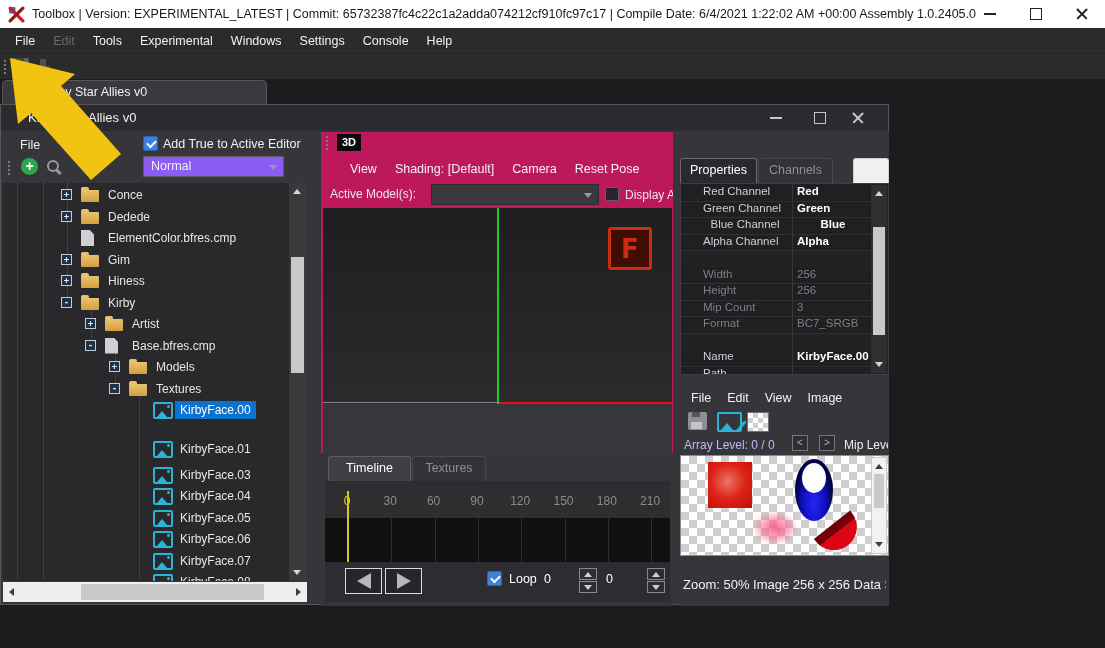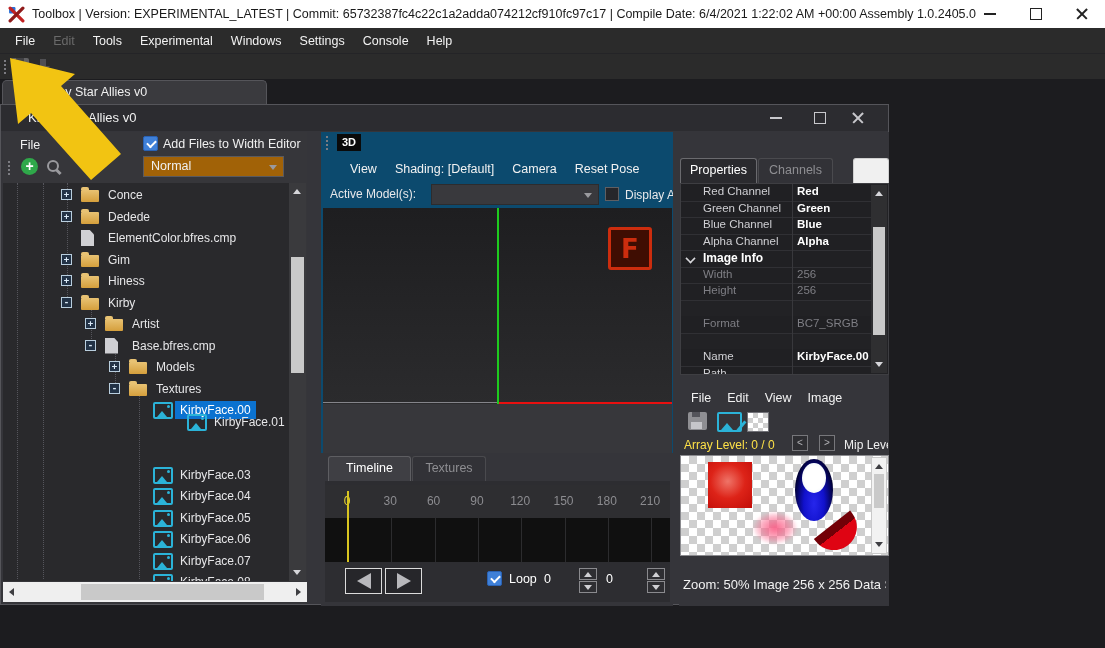--- a/index.html
+++ b/index.html
@@ -44,21 +44,21 @@
   .icon-checker,.checker{background-color:#fff;background-image:linear-gradient(45deg,#cfcfcf 25%,transparent 25%,transparent 75%,#cfcfcf 75%),linear-gradient(45deg,#cfcfcf 25%,transparent 25%,transparent 75%,#cfcfcf 75%);}
   .icon-checker{position:absolute;width:20px;height:18px;border:1px solid #707076;background-size:10px 10px;background-position:0 0,5px 5px;}
   .checker{background-size:16px 16px;background-position:0 0,8px 8px;}
   .icon-imgedit{position:absolute;width:21px;height:16px;border:2px solid #2bb3d8;border-radius:2px;}
   .icon-imgedit::before{content:"";position:absolute;left:2px;bottom:0;border-left:6px solid transparent;border-right:6px solid transparent;border-bottom:7px solid #2bb3d8;}
   .icon-imgedit::after{content:"";position:absolute;right:-3px;bottom:-2px;width:3px;height:12px;background:#2bb3d8;transform:rotate(40deg);}
   
   .cb{position:absolute;width:15px;height:15px;border-radius:2px;background:#3f80d8;border:1px solid #2a62b4;box-sizing:border-box;}
   .cb::after{content:"";position:absolute;left:3px;top:3px;width:7px;height:4px;border-left:2px solid #fff;border-bottom:2px solid #fff;transform:rotate(-45deg);}
   .cb-off{position:absolute;width:14px;height:14px;background:#26262a;border:1px solid #5f5f63;box-sizing:border-box;}
-  .combo{position:absolute;background:#a16207;border:1px solid #5a5a5e;box-sizing:border-box;color:#f0f0f0;font-size:12.5px;line-height:19px;padding-left:7px;}
+  .combo{position:absolute;background:#8b5cf6;border:1px solid #5a5a5e;box-sizing:border-box;color:#f0f0f0;font-size:12.5px;line-height:19px;padding-left:7px;}
   .combo::after{content:"";position:absolute;right:6px;top:8px;border-left:4px solid transparent;border-right:4px solid transparent;border-top:5px solid #9a9a9e;}
   .spin{position:absolute;width:18px;height:25px;}
   .spin>div{position:relative;width:18px;height:12px;background:#2e2e32;border:1px solid #8a8a8e;box-sizing:border-box;margin-bottom:1px;}
   .spin>div::after{content:"";position:absolute;left:4px;}
   .spin .up::after{top:3px;border-left:4px solid transparent;border-right:4px solid transparent;border-bottom:5px solid #cfcfd3;}
   .spin .dn::after{top:3px;border-left:4px solid transparent;border-right:4px solid transparent;border-top:5px solid #cfcfd3;}
   
   #mdi{position:absolute;left:0;top:79px;width:1105px;height:569px;background:#1c1c1f;}
   #doc-tab{position:absolute;left:2px;top:1px;width:265px;height:24px;background:#3a3a3e;border:1px solid #55555a;border-bottom:none;border-radius:5px 5px 0 0;box-sizing:border-box;line-height:22px;padding-left:40px;font-size:12.5px;color:#f0f0f0;}
   #child{position:absolute;left:0;top:25px;width:889px;height:501px;background:#35353a;border:1px solid #55555a;box-sizing:border-box;}
@@ -86,21 +86,21 @@
   .sb-thumb-d{position:absolute;background:#c9c9c9;}
   .arr{position:absolute;width:0;height:0;}
   .arr.up-l{border-left:4px solid transparent;border-right:4px solid transparent;border-bottom:5px solid #d6d6da;}
   .arr.dn-l{border-left:4px solid transparent;border-right:4px solid transparent;border-top:5px solid #d6d6da;}
   .arr.up-k{border-left:4px solid transparent;border-right:4px solid transparent;border-bottom:5px solid #3e3e42;}
   .arr.dn-k{border-left:4px solid transparent;border-right:4px solid transparent;border-top:5px solid #3e3e42;}
   .arr.lf-k{border-top:4px solid transparent;border-bottom:4px solid transparent;border-right:5px solid #3e3e42;}
   .arr.rt-k{border-top:4px solid transparent;border-bottom:4px solid transparent;border-left:5px solid #3e3e42;}
   #splitter{position:absolute;left:306px;top:27px;width:14px;height:472px;background:#35353a;}
   
-  #vp{position:absolute;left:320px;top:27px;width:352px;height:321px;background:#0c4a6e;}
+  #vp{position:absolute;left:320px;top:27px;width:352px;height:321px;background:#be185d;}
   #vp-3d{position:absolute;left:16px;top:2px;width:24px;height:17px;background:#0a0a0a;color:#fff;font-weight:bold;font-size:11px;text-align:center;line-height:17px;}
   #vp-menu{position:absolute;left:20px;top:26px;height:22px;display:flex;align-items:center;}
   #vp-menu .menu-item{line-height:22px;}
   #vp-model-label{position:absolute;left:9px;top:55px;font-size:12px;color:#e8e8ea;}
   #vp-display{position:absolute;left:304px;top:56px;width:48px;overflow:hidden;white-space:nowrap;font-size:12px;}
   #vp-canvas{position:absolute;left:2px;top:76px;width:349px;height:196px;background:linear-gradient(180deg,#1e1e20,#2b2b2d);overflow:hidden;}
   #vp-ground{position:absolute;left:2px;top:272px;width:349px;height:49px;background:#37373b;}
   #axis-y{position:absolute;left:174px;top:0;width:2px;height:196px;background:#1ecb1e;}
   #horizon-l{position:absolute;left:0;top:194px;width:174px;height:1px;background:#84848a;}
   #horizon-r{position:absolute;left:176px;top:194px;width:173px;height:2px;background:#e81010;}
@@ -128,21 +128,21 @@
   .prow{position:absolute;left:0;width:190px;height:16.5px;border-bottom:1px solid #303034;background:#202023;}
   .plabel{position:absolute;left:22px;top:1px;width:84px;overflow:hidden;white-space:nowrap;font-size:11.5px;color:#cfcfd3;}
   .pvalue{position:absolute;left:116px;top:1px;width:72px;overflow:hidden;white-space:nowrap;font-size:11.5px;color:#cfcfd3;}
   .prow.readonly .plabel,.prow.readonly .pvalue{color:#7e7e84;}
   .prow.editable .pvalue{font-weight:bold;color:#fff;}
   .prow.category .plabel{font-weight:bold;color:#fff;font-size:12px;}
   .chev{position:absolute;left:5px;top:4px;width:7px;height:7px;border-right:2px solid #d8d8dc;border-bottom:2px solid #d8d8dc;transform:rotate(45deg) scale(.8);}
   #grid-sep{position:absolute;left:111px;top:0;width:1px;height:190px;background:#38383c;}
   #img-menu{position:absolute;left:4px;top:255px;height:22px;display:flex;align-items:center;}
   #img-menu .menu-item{padding:0 8px;line-height:22px;}
-  #rp-array{position:absolute;left:5px;top:306px;font-size:12px;color:#fde047;white-space:nowrap;}
+  #rp-array{position:absolute;left:5px;top:306px;font-size:12px;color:#c4b5fd;white-space:nowrap;}
   .navbtn{position:absolute;width:16px;height:16px;background:#2e2e32;border:1px solid #77777b;box-sizing:border-box;color:#b0b0b4;font-size:10px;text-align:center;line-height:14px;}
   #rp-mip{position:absolute;left:165px;top:306px;width:44px;overflow:hidden;white-space:nowrap;font-size:12px;color:#f0f0f0;}
   #preview{position:absolute;left:1px;top:323px;width:209px;height:101px;border:1px solid #8a8a8e;box-sizing:border-box;overflow:hidden;}
   #pv-red{position:absolute;left:27px;top:6px;width:44px;height:46px;background:radial-gradient(circle at 45% 42%,#ef7468 0%,#dd2318 48%,#c20d08 100%);}
   #pv-eye{position:absolute;left:114px;top:3px;width:38px;height:62px;border-radius:50%;background:radial-gradient(ellipse at 50% 72%,#2626ec 0%,#1111cc 38%,#000030 76%,rgba(0,0,16,.3) 93%,rgba(0,0,0,0) 100%);}
   #pv-eye::after{content:"";position:absolute;left:7px;top:4px;width:24px;height:30px;border-radius:50%;background:radial-gradient(#ffffff 55%,#e2f0f6 100%);}
   #pv-blush{position:absolute;left:72px;top:56px;width:44px;height:32px;border-radius:50%;background:radial-gradient(ellipse,rgba(250,95,135,.95) 0%,rgba(250,95,135,.45) 48%,rgba(250,95,135,0) 75%);filter:blur(1.5px);}
   #pv-mouth{position:absolute;left:136px;top:66px;width:46px;height:26px;border-radius:0 0 26px 26px;background:linear-gradient(#730007 0 34%,#df0413 34%);transform:rotate(-38deg);}
   #rp-status{position:absolute;left:4px;top:444px;width:203px;height:18px;line-height:18px;font-size:13px;color:#f2f2f2;white-space:nowrap;overflow:hidden;}
   
@@ -212,21 +212,21 @@
             <span class="g-x cg-x">
               <i></i>
               <i></i>
             </span>
           </div>
       </div>
 
       <div id="fb">
         <span id="fb-file" class="menu-item">File</span>
         <span class="cb" style="left:140px;top:4px;"></span>
-        <span id="fb-cb-label">Add Files to Width Editor</span>
+        <span id="fb-cb-label">Add True to Active Editor</span>
         <span class="grip" style="left:4px;top:28px;height:16px;"></span>
         <span class="icon-plus" style="left:18px;top:26px;"></span>
         <span class="icon-search" style="left:44px;top:28px;"></span>
         <div class="combo" style="left:140px;top:24px;width:141px;height:21px;">
           <span>Normal</span>
         </div>
 
         <div id="tree">
           <div class="guide" style="left:14px;top:0;height:396px;"></div>
           <div class="guide" style="left:40px;top:0;height:396px;"></div>
@@ -280,21 +280,21 @@
             </div>
             <div class="tree-row" style="top: 195.5px;">
               <span class="expander" style="left: 106px;">-</span>
               <span class="icon-folder" style="left: 126px; top: 2px;"></span>
               <span class="tlabel" style="left: 148px;">Textures</span>
             </div>
             <div class="tree-row" style="top: 217px;">
               <span class="icon-texture" style="left: 150px; top: 2px;"></span>
               <span class="tlabel sel" style="left: 172px;">KirbyFace.00</span>
             </div>
-            <div class="tree-row" style="top: 229px; margin-left: 34px;">
+            <div class="tree-row" style="top: 256px;">
               <span class="icon-texture" style="left: 150px; top: 2px;"></span>
               <span class="tlabel" style="left: 172px;">KirbyFace.01</span>
             </div>
             <div class="tree-row" style="top: 281.5px;">
               <span class="icon-texture" style="left: 150px; top: 2px;"></span>
               <span class="tlabel" style="left: 172px;">KirbyFace.03</span>
             </div>
             <div class="tree-row" style="top: 303px;">
               <span class="icon-texture" style="left: 150px; top: 2px;"></span>
               <span class="tlabel" style="left: 172px;">KirbyFace.04</span>
@@ -422,38 +422,37 @@
               <span class="pvalue"></span>
             </div>
             <div class="prow editable" style="top: 165px;">
               <span class="plabel">Name</span>
               <span class="pvalue">KirbyFace.00</span>
             </div>
             <div class="prow readonly" style="top: 132px;">
               <span class="plabel">Format</span>
               <span class="pvalue">BC7_SRGB</span>
             </div>
+            <div class="prow readonly" style="top: 115.5px;">
+              <span class="plabel">Mip Count</span>
+              <span class="pvalue">3</span>
+            </div>
             <div class="prow readonly" style="top: 99px;">
               <span class="plabel">Height</span>
               <span class="pvalue">256</span>
             </div>
             <div class="prow readonly" style="top: 82.5px;">
               <span class="plabel">Width</span>
               <span class="pvalue">256</span>
             </div>
-            <div class="prow category" style="top: 66px;">
-              <span class="chev"></span>
-              <span class="plabel">Image Info</span>
-              <span class="pvalue"></span>
-            </div>
             <div class="prow editable" style="top: 49.5px;">
               <span class="plabel">Alpha Channel</span>
               <span class="pvalue">Alpha</span>
             </div>
-            <div class="prow editable" style="top: 33px;">
+            <div class="prow editable" style="top: 33px; text-align: center;">
               <span class="plabel">Blue Channel</span>
               <span class="pvalue">Blue</span>
             </div>
             <div class="prow editable" style="top: 16.5px;">
               <span class="plabel">Green Channel</span>
               <span class="pvalue">Green</span>
             </div>
             <div class="prow editable" style="top: 0px;">
               <span class="plabel">Red Channel</span>
               <span class="pvalue">Red</span>

